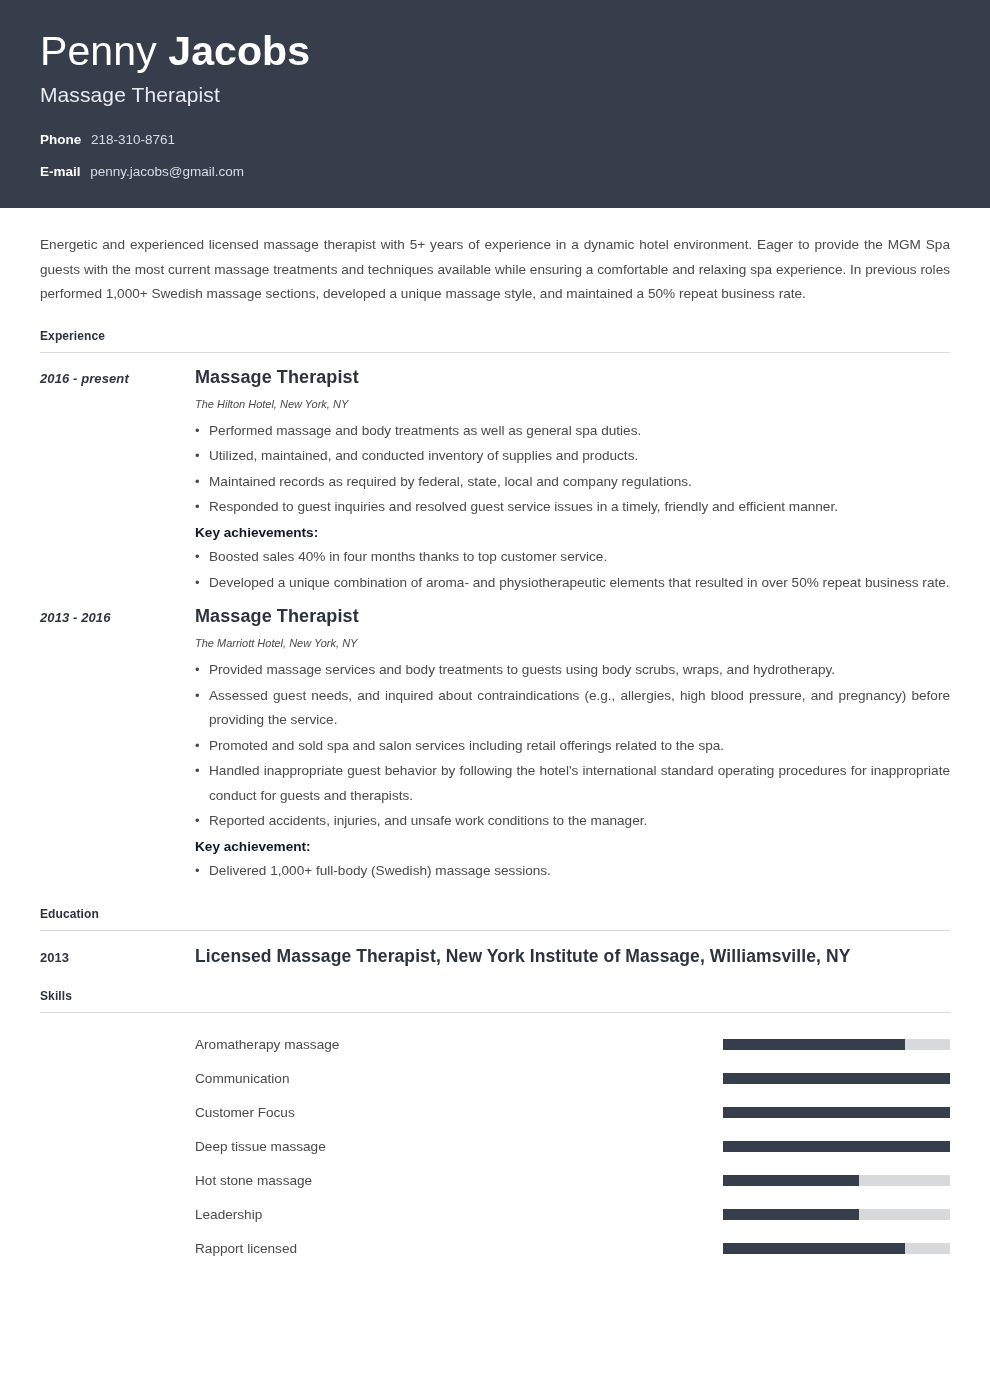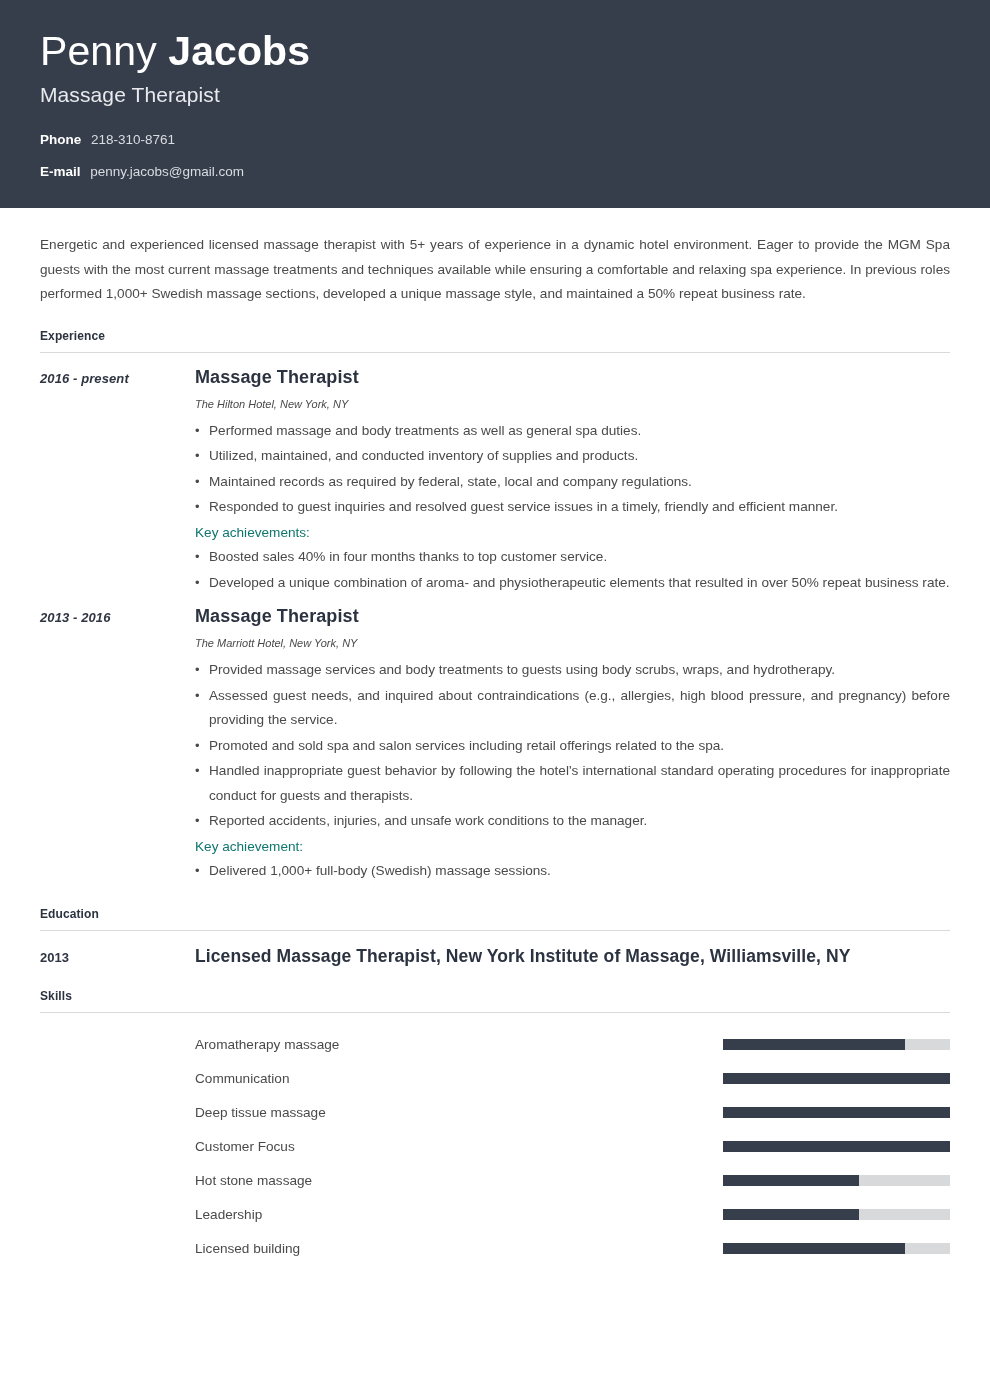--- a/index.html
+++ b/index.html
@@ -145,22 +145,22 @@
     content: "\2022";
     position: absolute;
     left: 0;
     top: 0;
     color: #4a4a4a;
     font-size: 13px;
   }
   .achieve-label {
     font-size: 13.6px;
     line-height: 24.5px;
-    font-weight: 400;
-    color: #0f766e;
+    font-weight: 700;
+    color: #0f172a;
     margin: 0;
   }
 
   
   .edu-entry {
     display: flex;
     align-items: center;
   }
   .edu-date {
     width: 155px;
@@ -306,54 +306,54 @@
         <div class="skill-row">
           <div class="skill-spacer"></div>
           <div class="skill-name">Communication</div>
           <div class="skill-bar-track" style="background: rgb(215, 217, 218);">
             <div class="skill-bar-fill" style="width: 100%; background: rgb(55, 62, 75);"></div>
           </div>
         </div>
 
         <div class="skill-row">
           <div class="skill-spacer"></div>
+          <div class="skill-name">Customer Focus</div>
+          <div class="skill-bar-track" style="background: rgb(215, 217, 218);">
+            <div class="skill-bar-fill" style="width: 100%; background: rgb(55, 62, 75);"></div>
+          </div>
+        </div>
+
+        <div class="skill-row">
+          <div class="skill-spacer"></div>
           <div class="skill-name">Deep tissue massage</div>
           <div class="skill-bar-track" style="background: rgb(215, 217, 218);">
             <div class="skill-bar-fill" style="width: 100%; background: rgb(55, 62, 75);"></div>
           </div>
         </div>
 
-        <div class="skill-row">
-          <div class="skill-spacer"></div>
-          <div class="skill-name">Customer Focus</div>
-          <div class="skill-bar-track" style="background: rgb(215, 217, 218);">
-            <div class="skill-bar-fill" style="width: 100%; background: rgb(55, 62, 75);"></div>
-          </div>
-        </div>
-
 
         <div class="skill-row">
           <div class="skill-spacer"></div>
           <div class="skill-name">Hot stone massage</div>
           <div class="skill-bar-track" style="background: rgb(215, 217, 218);">
             <div class="skill-bar-fill" style="width: 60%; background: rgb(55, 62, 75);"></div>
           </div>
         </div>
 
         <div class="skill-row">
           <div class="skill-spacer"></div>
           <div class="skill-name">Leadership</div>
           <div class="skill-bar-track" style="background: rgb(215, 217, 218);">
             <div class="skill-bar-fill" style="width: 60%; background: rgb(55, 62, 75);"></div>
           </div>
         </div>
 
         <div class="skill-row">
           <div class="skill-spacer"></div>
-          <div class="skill-name">Licensed building</div>
+          <div class="skill-name">Rapport licensed</div>
           <div class="skill-bar-track" style="background: rgb(215, 217, 218);">
             <div class="skill-bar-fill" style="width: 80%; background: rgb(55, 62, 75);"></div>
           </div>
         </div>
 
       </div>
     </div>
 
   </div>
 </div>

